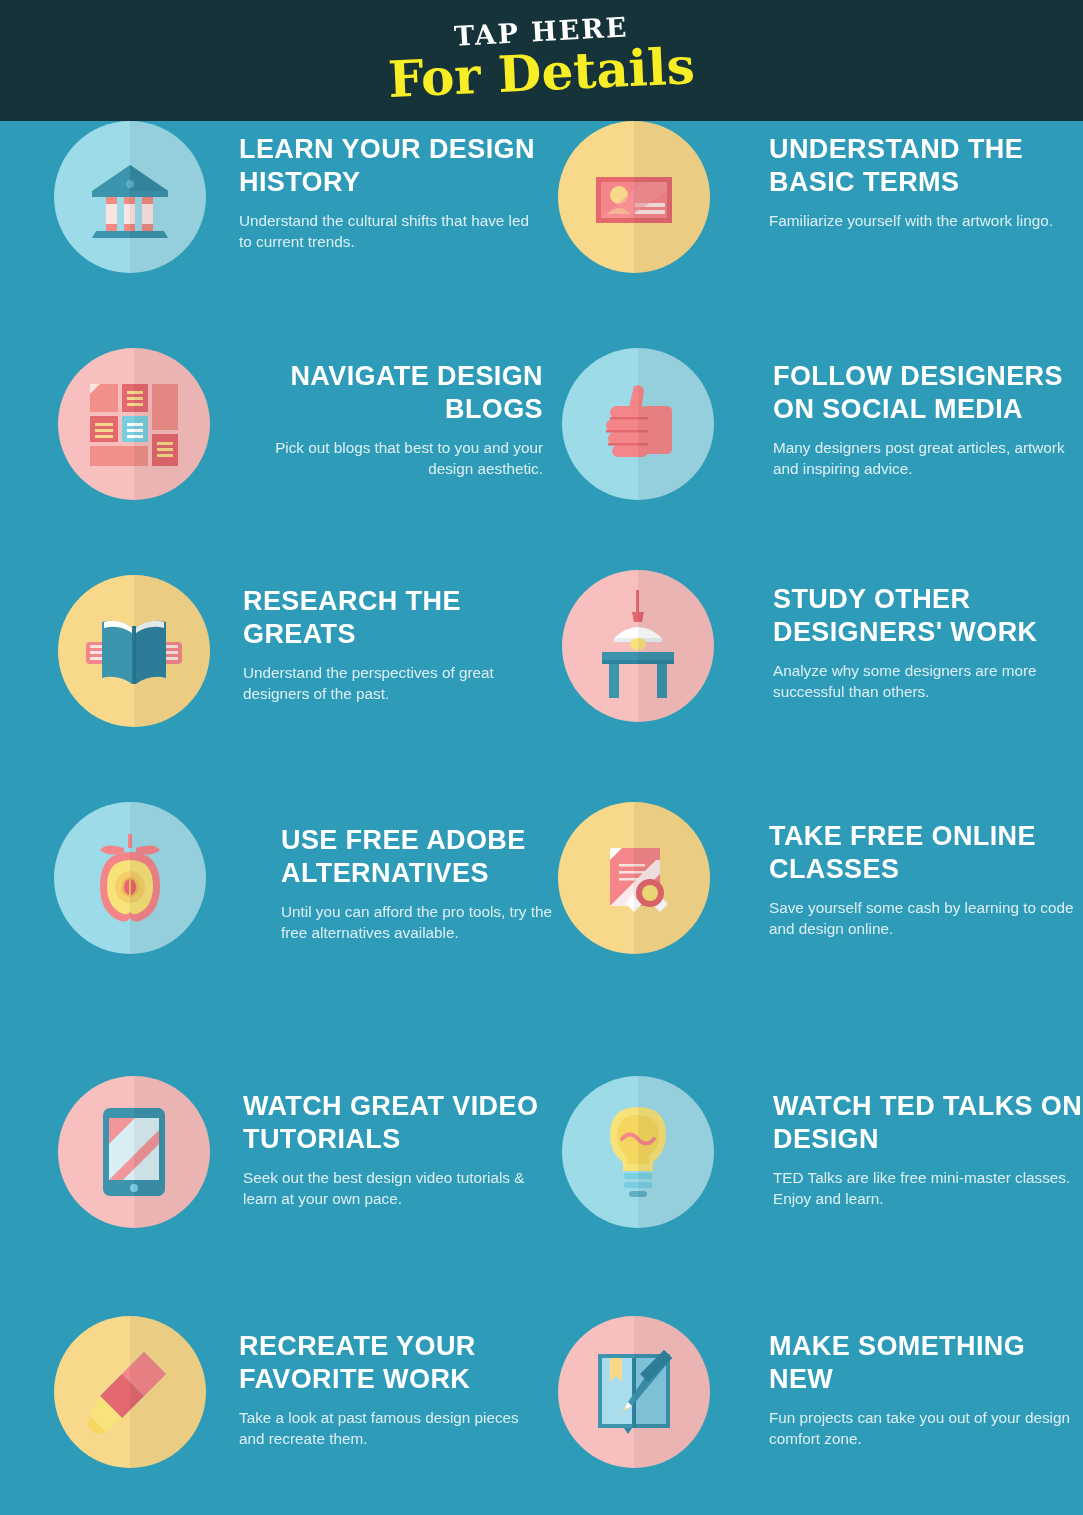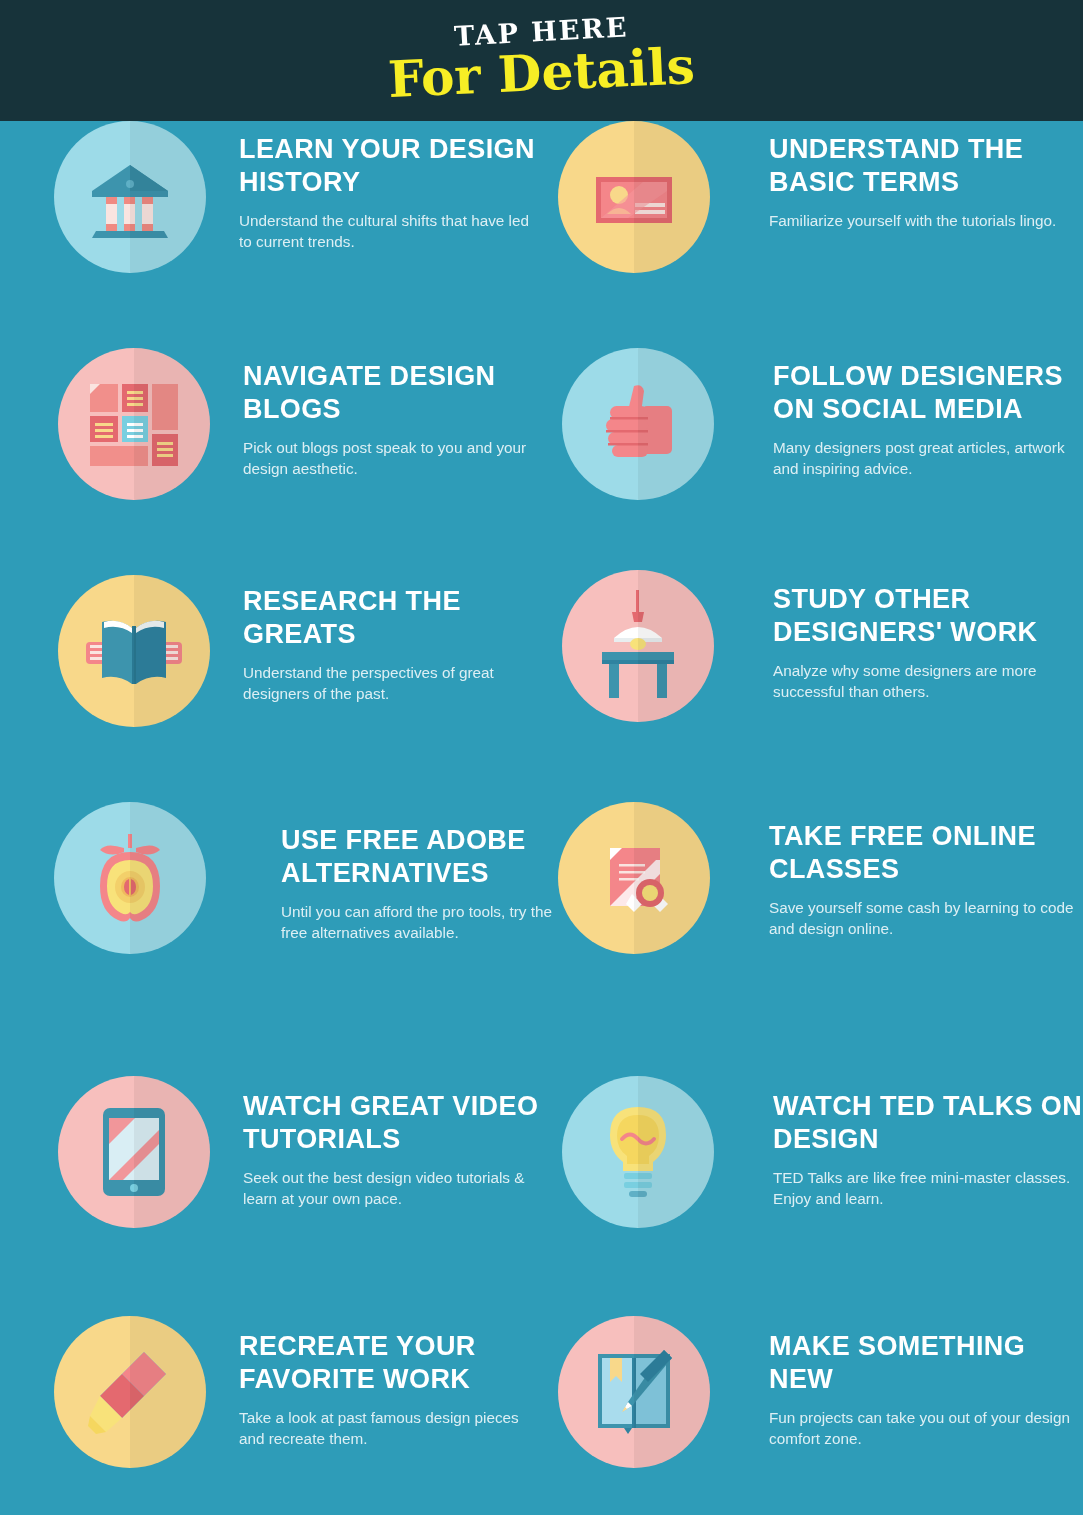--- a/index.html
+++ b/index.html
@@ -170,21 +170,21 @@
             <circle cx="31" cy="44" r="9" fill="#f8d88a"></circle>
             <path d="M19 63 q12 -12 24 0 z" fill="#f8d88a"></path>
             <rect x="47" y="52" width="30" height="4" fill="#fae4e0"></rect>
             <rect x="47" y="59" width="30" height="4" fill="#fae4e0"></rect>
             <polygon points="13,67 55,31 79,31 79,40 40,67" fill="#f6989c" opacity="0.55"></polygon>
           </svg>
           <div class="half"></div>
         </div>
         <div class="text-block">
           <div class="item-title">UNDERSTAND THE BASIC TERMS</div>
-          <div class="item-desc">Familiarize yourself with the tutorials lingo.</div>
+          <div class="item-desc">Familiarize yourself with the artwork lingo.</div>
         </div>
       </div>
     </div>
 
     <div class="row" style="height:227px;">
       <div class="item left" style="top:0px;">
         <div class="icon-circle c-pink" style="left:22px;">
           <svg width="96" height="92" viewBox="0 0 96 92">
             <rect x="4" y="6" width="28" height="28" fill="#f18f8b"></rect>
             <polygon points="4,6 14,6 4,16" fill="#fae4e0"></polygon>
@@ -202,23 +202,23 @@
             <rect x="41" y="51" width="16" height="3" fill="#ffffff"></rect>
             <rect x="41" y="57" width="16" height="3" fill="#ffffff"></rect>
             <rect x="4" y="68" width="58" height="20" fill="#f18f8b"></rect>
             <rect x="66" y="56" width="26" height="32" fill="#e4696f"></rect>
             <rect x="71" y="64" width="16" height="3" fill="#f8d88a"></rect>
             <rect x="71" y="70" width="16" height="3" fill="#f8d88a"></rect>
             <rect x="71" y="76" width="16" height="3" fill="#f8d88a"></rect>
           </svg>
           <div class="half"></div>
         </div>
-        <div class="text-block" style="left:207px;">
+        <div class="text-block" style="left:207px;text-align:right;">
           <div class="item-title">NAVIGATE DESIGN BLOGS</div>
-          <div class="item-desc">Pick out blogs post speak to you and your design aesthetic.</div>
+          <div class="item-desc">Pick out blogs that best to you and your design aesthetic.</div>
         </div>
       </div>
 
       <div class="item right" style="top:0px;">
         <div class="icon-circle c-blue" style="left:22px;">
           <svg width="92" height="92" viewBox="0 0 92 92">
             <path d="M42 8 q8 -3 10 5 l-3 22 -14 2 z" fill="#f4868a"></path>
             <rect x="50" y="28" width="30" height="48" rx="5" fill="#f4868a"></rect>
             <rect x="18" y="28" width="38" height="13" rx="6.5" fill="#f4868a"></rect>
             <rect x="14" y="41" width="42" height="13" rx="6.5" fill="#f4868a"></rect>

